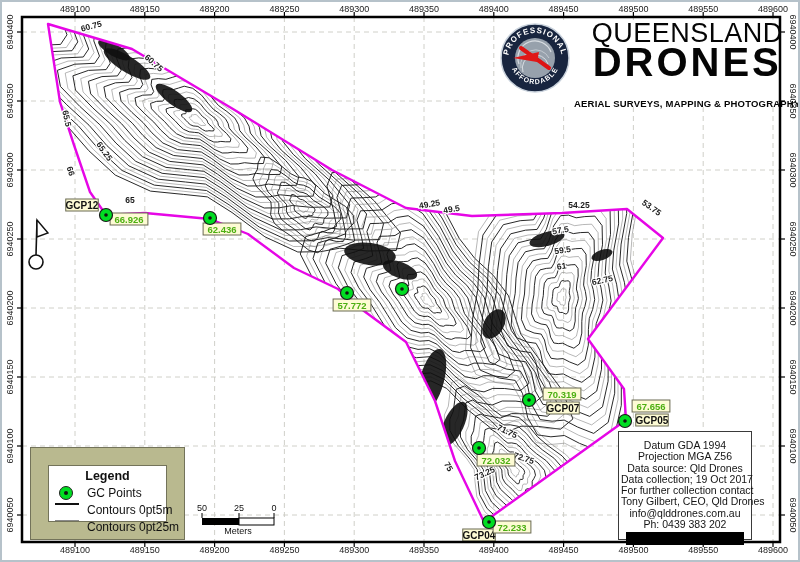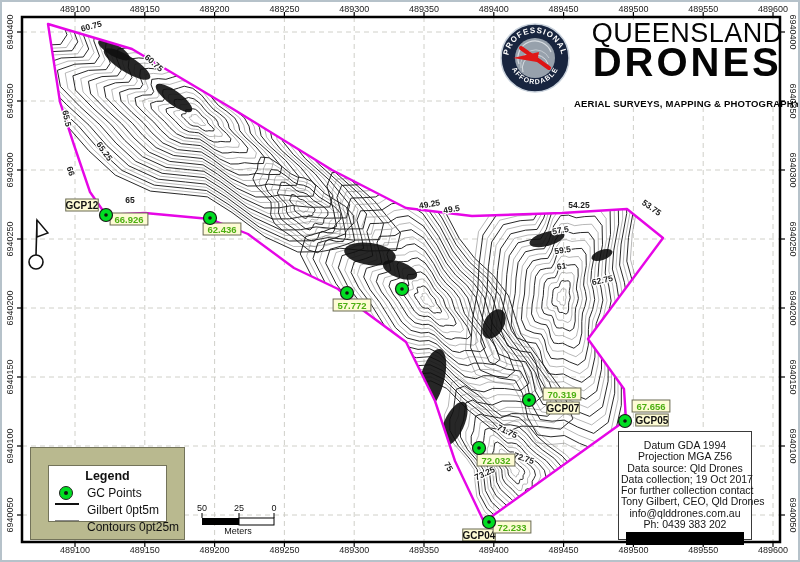--- a/index.html
+++ b/index.html
@@ -368,21 +368,21 @@
           <div class="legend-item">
             <span class="sw">
               <span class="sw-point"></span>
             </span>
             <span>GC Points</span>
           </div>
           <div class="legend-item">
             <span class="sw">
               <span class="sw-line-bold"></span>
             </span>
-            <span>Gilbert 0pt5m</span>
+            <span>Contours 0pt5m</span>
           </div>
           <div class="legend-item">
             <span class="sw">
               <span class="sw-line-thin"></span>
             </span>
             <span>Contours 0pt25m</span>
           </div>
         </div>
     </div>
   </div>

